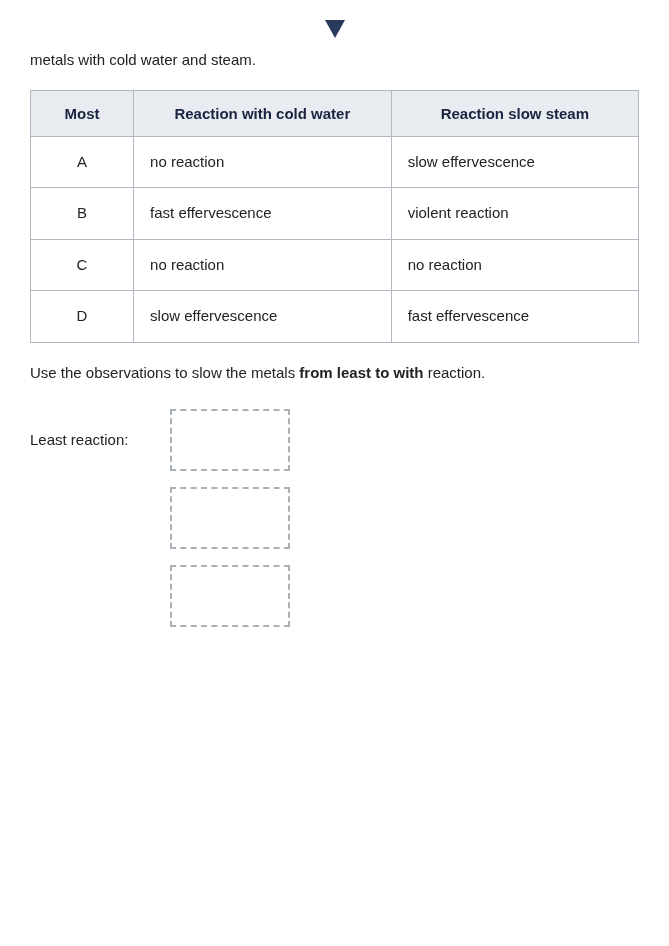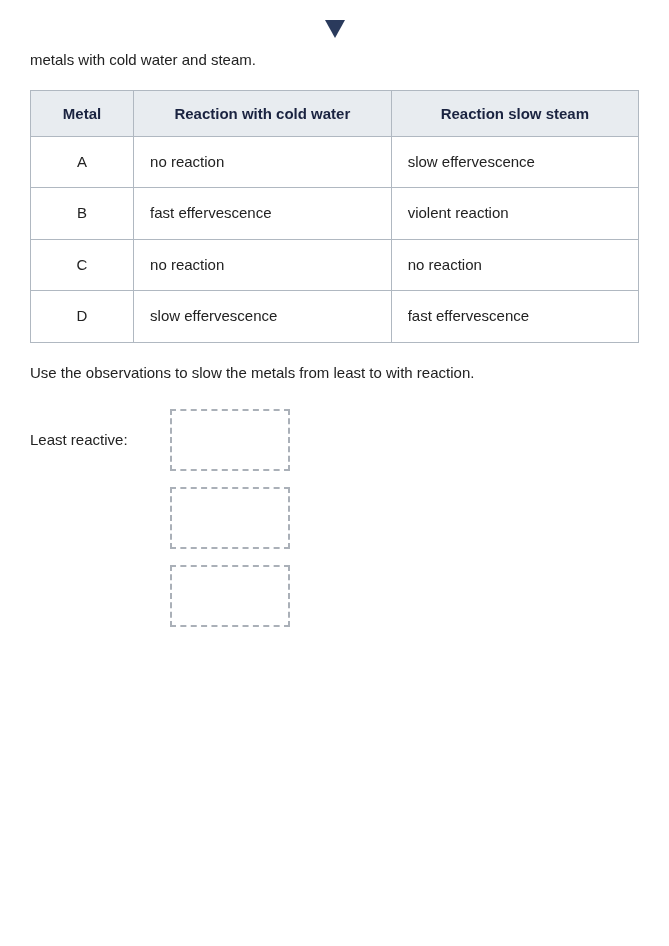--- a/index.html
+++ b/index.html
@@ -93,21 +93,21 @@
     }
 
     .instruction-text {
       font-size: 15px;
       color: #222;
       line-height: 1.6;
       margin-bottom: 24px;
     }
 
     .instruction-text b {
-      font-weight: normal;
+      font-weight: bold;
     }
 
     .ordering-section {
       display: flex;
       flex-direction: column;
       gap: 0;
     }
 
     .order-row {
       display: flex;
@@ -145,21 +145,21 @@
   <svg width="20" height="18" viewBox="0 0 20 18">
     <polygon points="0,0 20,0 10,18" fill="#2a3a5c"></polygon>
   </svg>
 </div>
 
 <p class="intro-text">metals with cold water and steam.</p>
 
 <table>
   <thead>
     <tr>
-      <th class="col-metal">Metal</th>
+      <th class="col-metal">Most</th>
       <th class="col-cold">Reaction with cold water</th>
       <th class="col-steam">Reaction slow steam</th>
     </tr>
   </thead>
   <tbody id="table-body">
   <tr>
         <td class="metal-cell">A</td>
         <td>no reaction</td>
         <td>slow effervescence</td>
       </tr>
@@ -181,21 +181,21 @@
     </tbody>
 </table>
 
 <p class="instruction-text">
   <span>Use the observations to slow the metals </span><b>from least</b><span> </span><b>to with</b><span> reaction.</span>
 </p>
 
 <div class="ordering-section">
 
   <div class="order-row">
-    <span class="order-label">Least reactive:</span>
+    <span class="order-label">Least reaction:</span>
     <div class="dashed-box"></div>
   </div>
 
   <div class="order-row-empty">
     <div class="dashed-box"></div>
   </div>
 
   <div class="order-row-empty">
     <div class="dashed-box"></div>
   </div>

